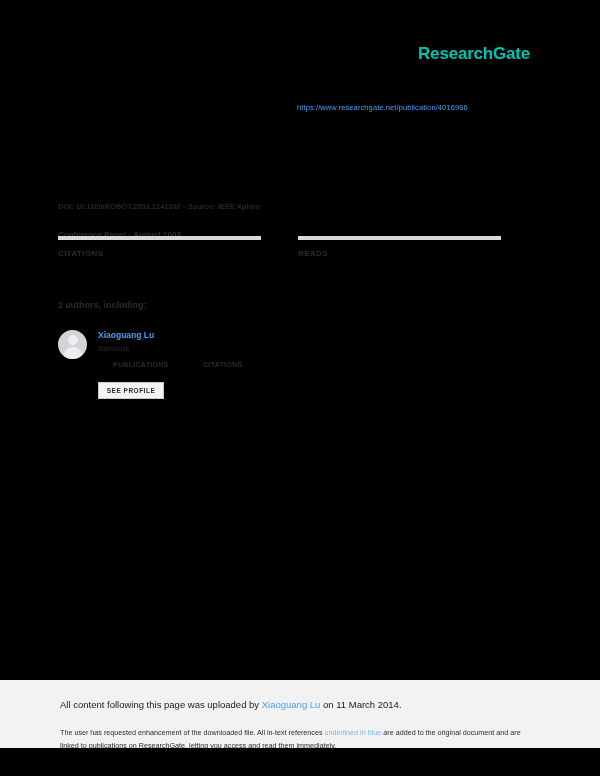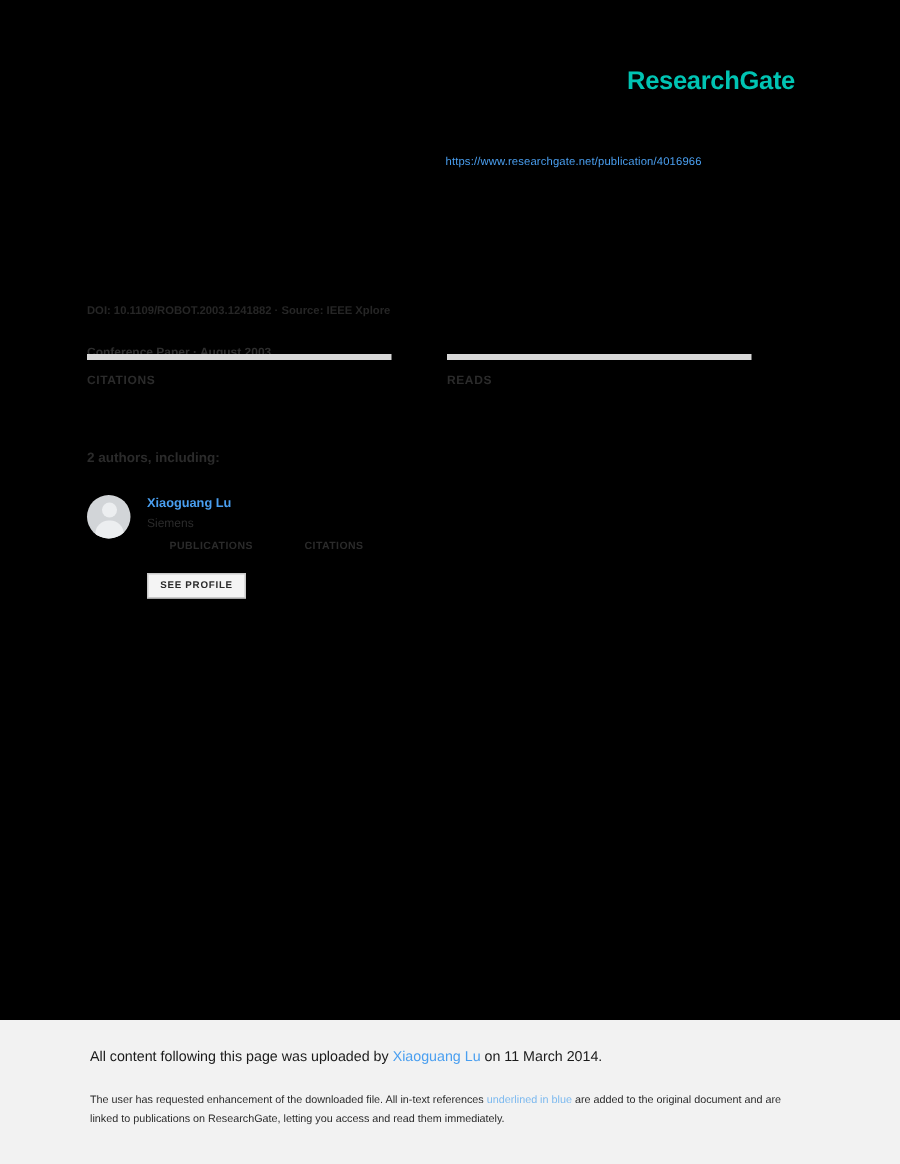--- a/index.html
+++ b/index.html
@@ -210,21 +210,21 @@
     box-sizing: border-box;
     cursor: pointer;
   }
 
   
   .footer {
     position: absolute;
     left: 0;
     top: 680px;
     width: 600px;
-    height: 96px;
+    height: 68px;
     background: #f2f2f2;
   }
   .footer-upload {
     position: absolute;
     left: 60px;
     top: 19px;
     font-size: 9.5px;
     color: #1a1a1a;
     white-space: nowrap;
   }

